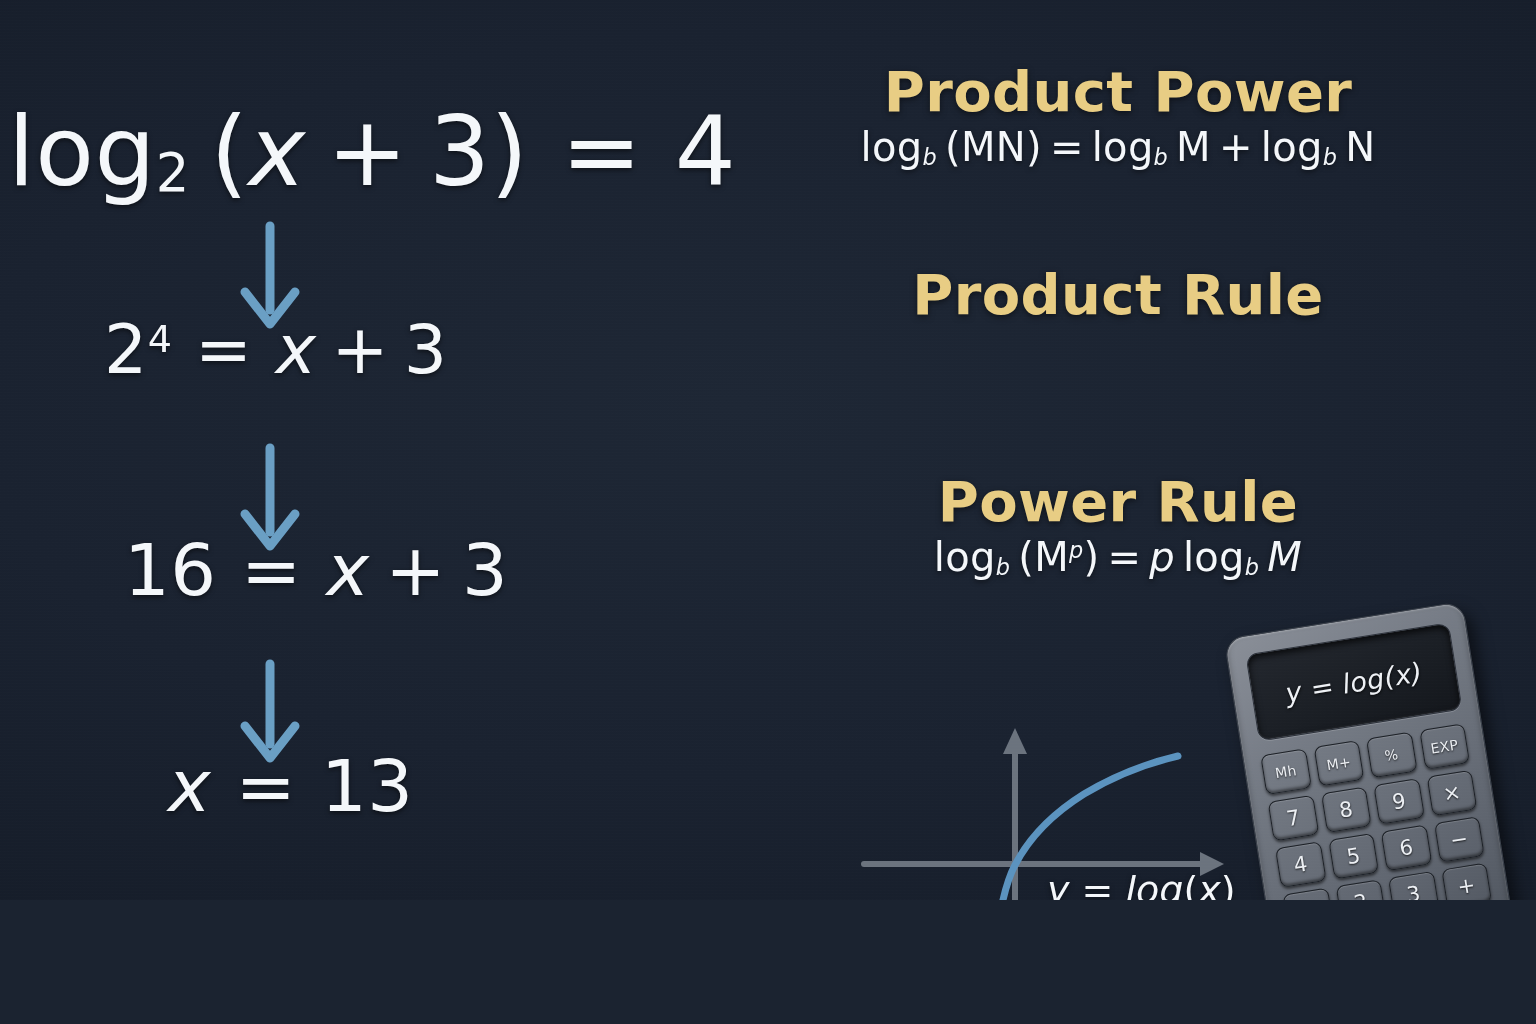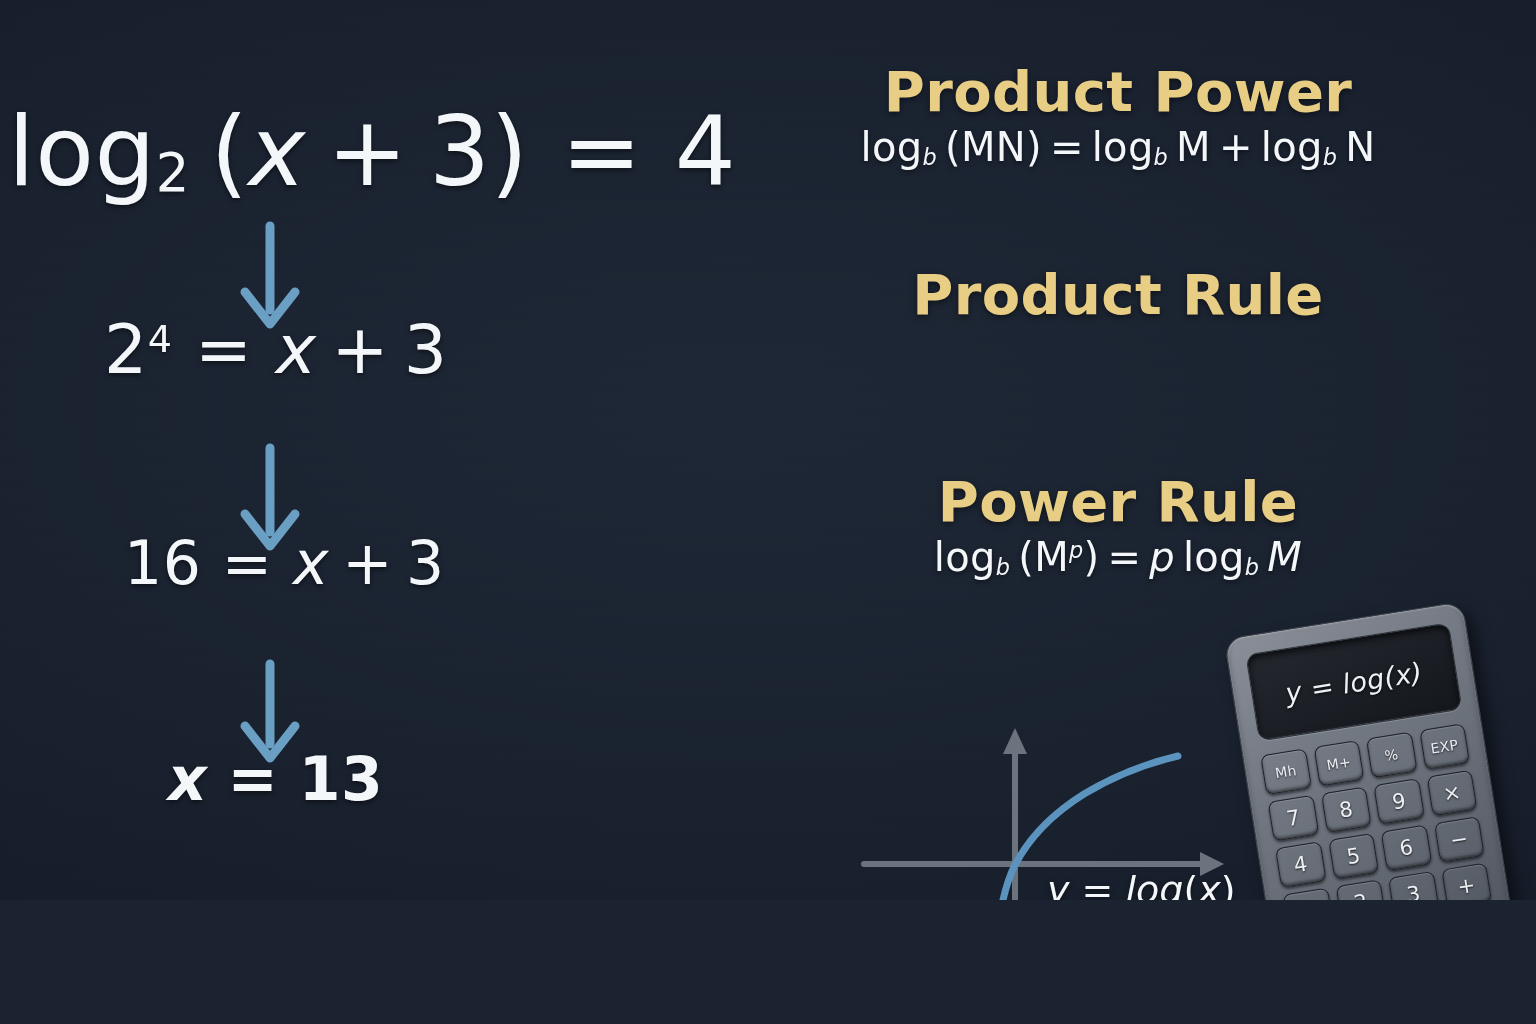--- a/index.html
+++ b/index.html
@@ -54,22 +54,22 @@
   .eq sup {
     font-size: 0.56em;
     vertical-align: 0.56em;
     letter-spacing: 0;
   }
   .eq .sp { display: inline-block; width: 0.22em; }
   .eq .spw { display: inline-block; width: 0.34em; }
 
   #eq-step-1 { left: 8px;   top: 0px;   font-size: 96px; }
   #eq-step-2 { left: 104px; top: 214px; font-size: 68px; }
-  #eq-step-3 { left: 124px; top: 432px; font-size: 60px; }
-  #eq-step-4 { left: 168px; top: 648px; font-size: 60px; font-weight: bold; }
+  #eq-step-3 { left: 124px; top: 432px; font-size: 72px; }
+  #eq-step-4 { left: 168px; top: 648px; font-size: 72px; }
 
   .flow-arrow {
     position: absolute;
     width: 64px;
     height: 110px;
     overflow: visible;
   }
   #flow-arrow-1 { left: 238px; top: 128px; }
   #flow-arrow-2 { left: 238px; top: 350px; }
   #flow-arrow-3 { left: 238px; top: 566px; }

